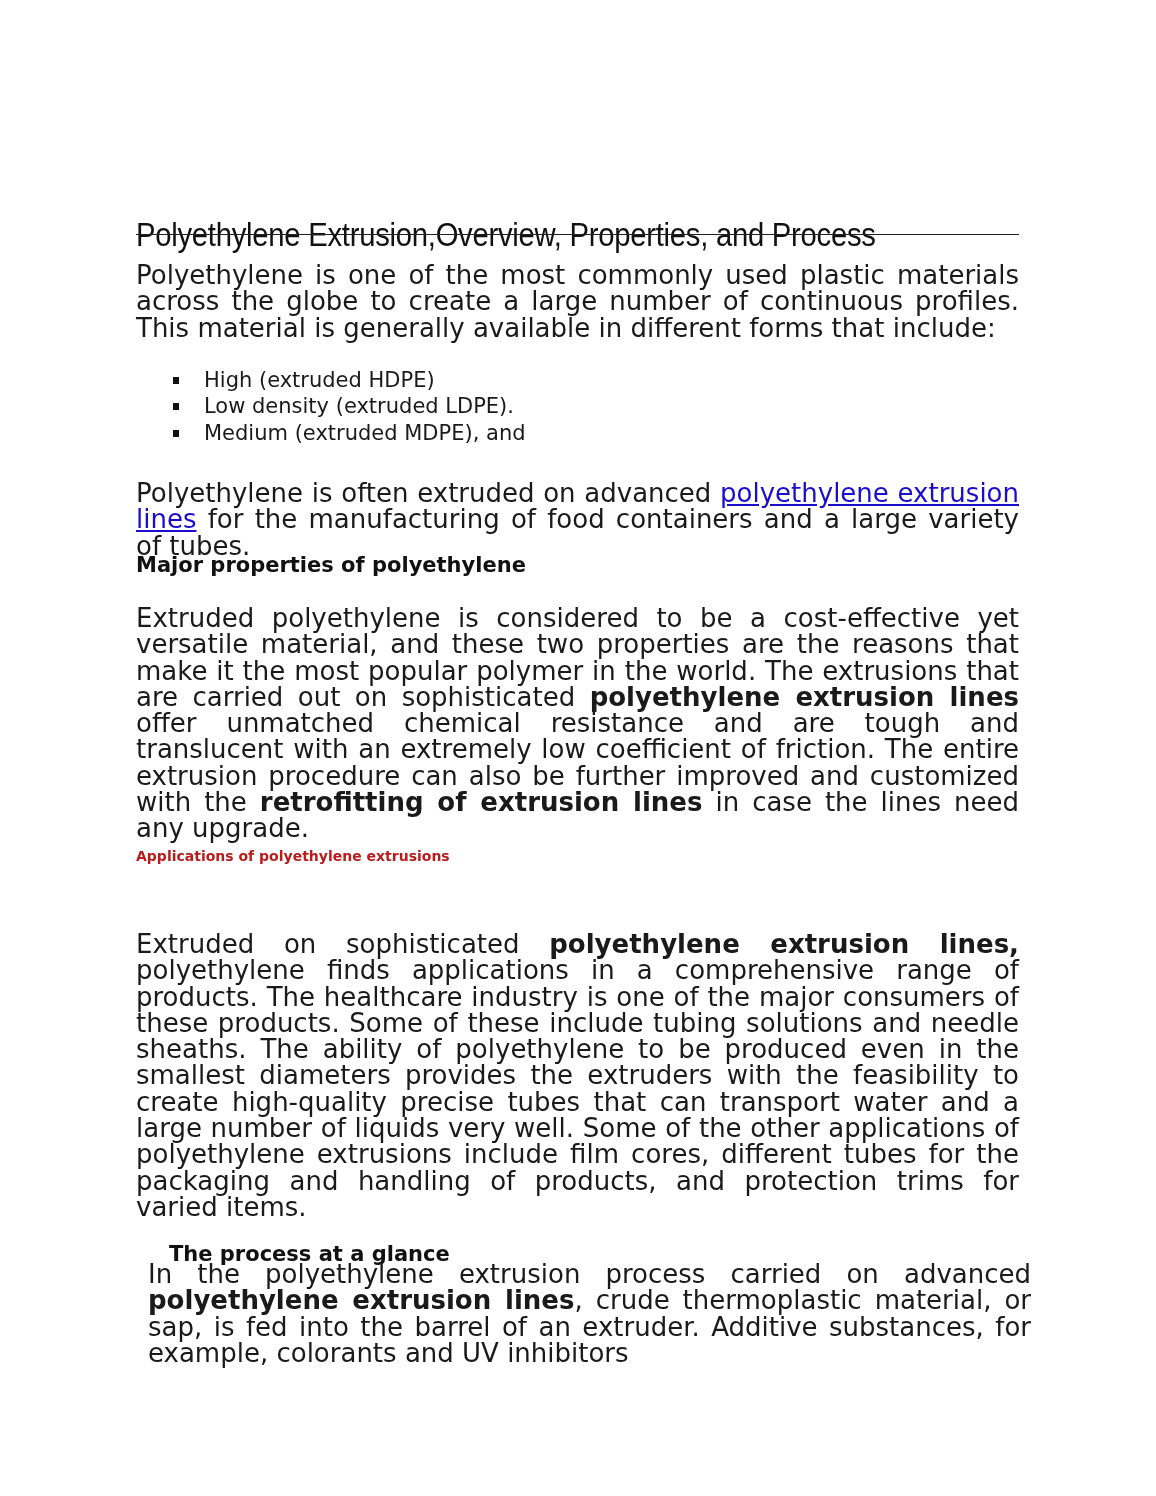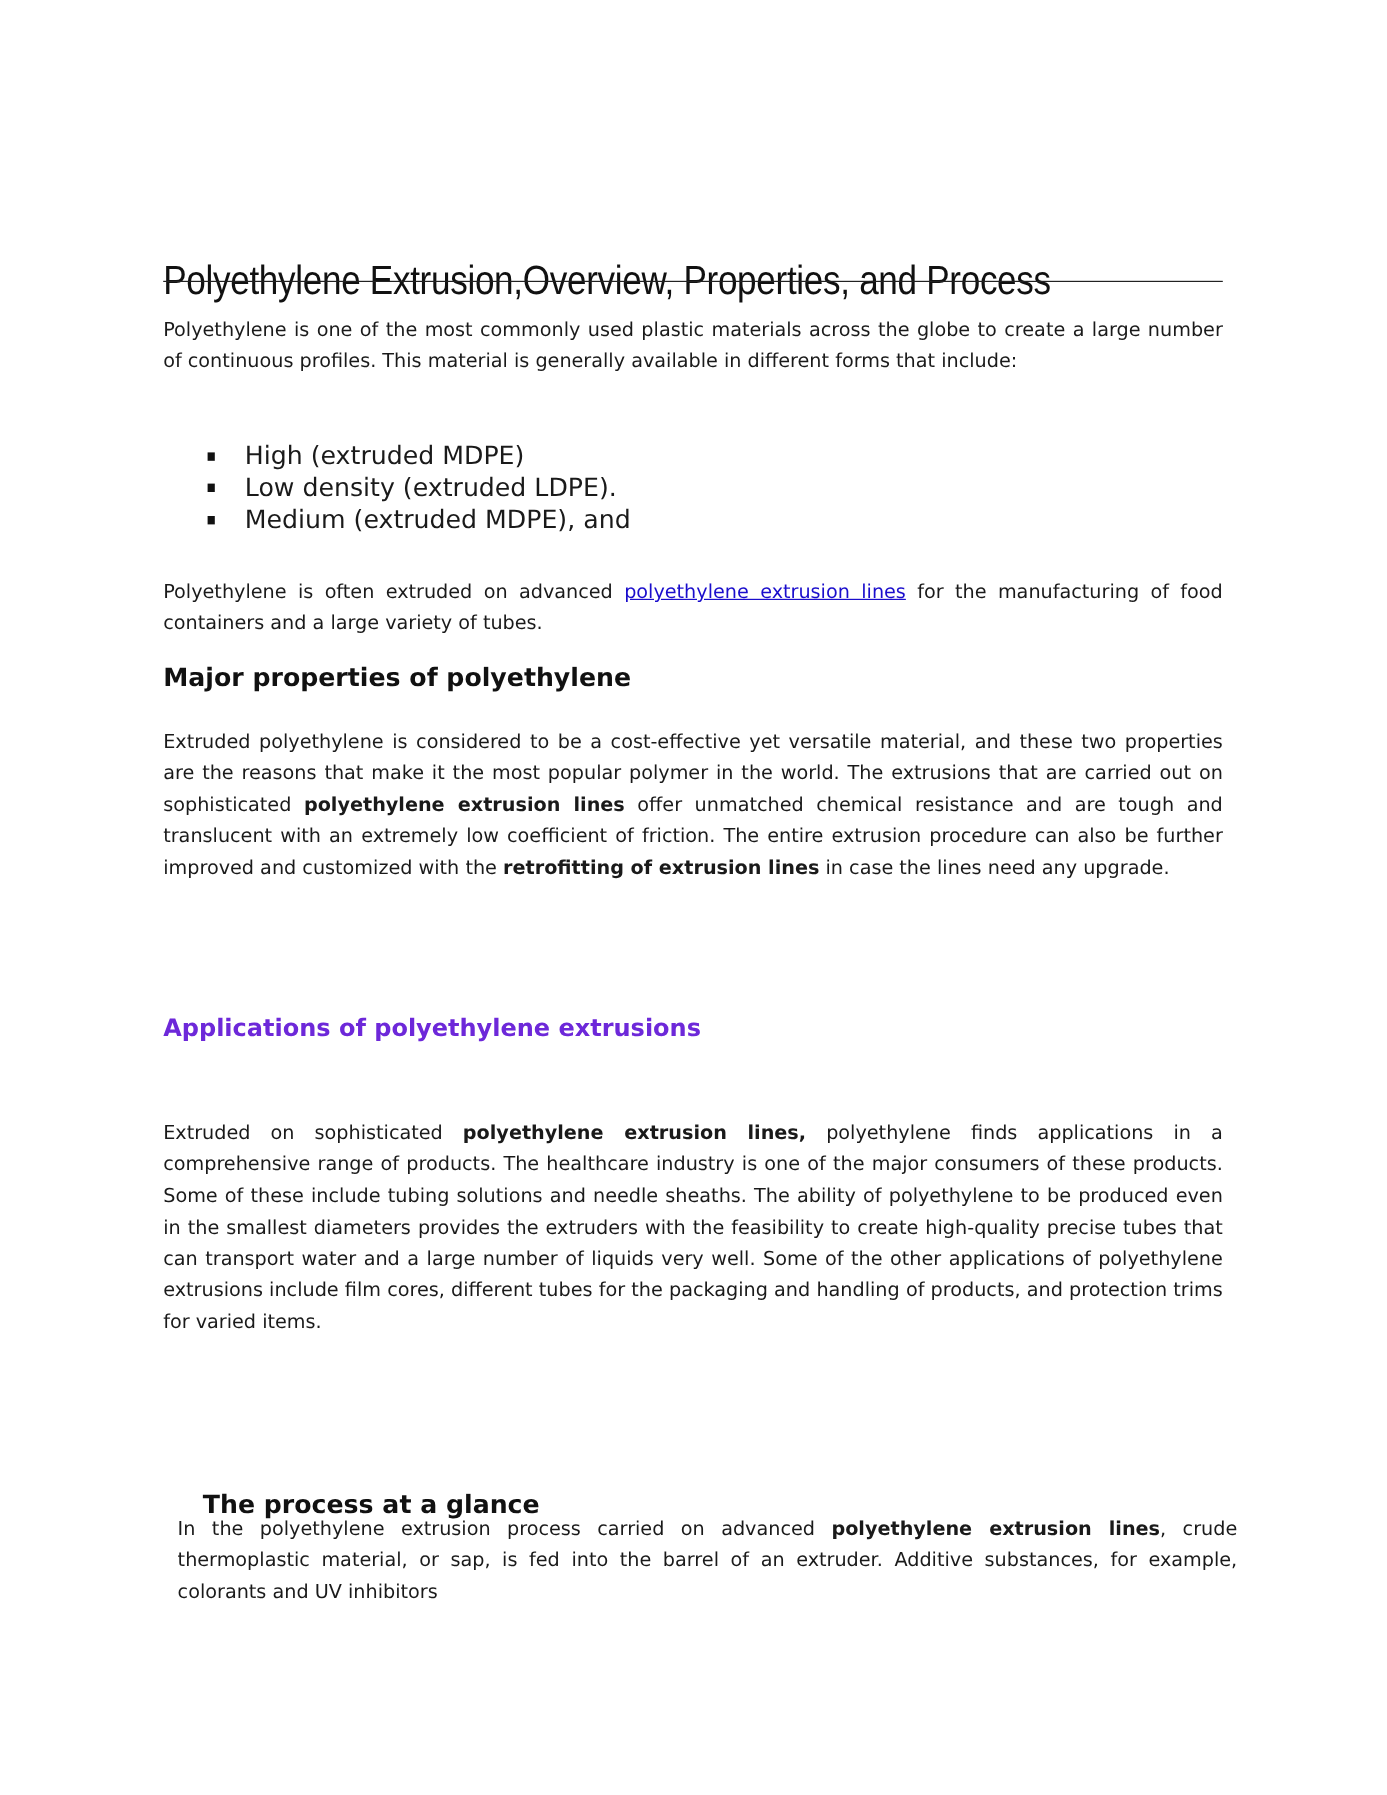--- a/index.html
+++ b/index.html
@@ -9,52 +9,52 @@
       position: absolute; top: 190px; left: 0; width: 883px;
       font-family: "Liberation Sans", sans-serif;
       font-size: 34px; line-height: 42px; font-weight: normal;
       transform: scaleX(0.86); transform-origin: left center;
       white-space: nowrap; letter-spacing: -0.3px; color: #111;
     }
     .title-rule { position: absolute; top: 234px; left: 0; width: 883px; height: 1px; background: #222; }
     .para {
       position: absolute; left: 0; width: 883px;
       font-family: "DejaVu Sans", sans-serif;
-      font-size: 16px; line-height: 26.3px; text-align: justify;
+      font-size: 26px; line-height: 26.3px; text-align: justify;
       text-align-last: left; color: #1a1a1a; margin: 0;
     }
     .para b { font-weight: bold; }
     .h2 {
       position: absolute; left: 0;
       font-family: "DejaVu Sans", sans-serif; font-weight: bold; font-size: 21px; line-height: 26px; color: #111;
     }
     .h3 {
       position: absolute; left: 0;
-      font-family: "DejaVu Sans", sans-serif; font-weight: bold; font-size: 20px; line-height: 24px; color: #6d28d9;
+      font-family: "DejaVu Sans", sans-serif; font-weight: bold; font-size: 14px; line-height: 24px; color: #b91c1c;
     }
     .list { position: absolute; left: 0; top: 367px; margin: 0; padding: 0; list-style: none; }
     .list li {
       font-family: "DejaVu Sans", sans-serif; font-size: 21px; line-height: 26.3px;
       position: relative; padding-left: 68px; color: #1a1a1a;
     }
     .bullet { position: absolute; left: 37px; top: 10px; width: 6px; height: 7px; background: #111; }
     a.link { color: #1a0dcc; text-decoration: underline; }
   </style>
 </head>
 <body>
 
 <div class="page">
 
   <h1 class="title">Polyethylene Extrusion,Overview, Properties, and Process</h1>
   <div class="title-rule"></div>
 
   <p class="para" style="top:262px;">Polyethylene is one of the most commonly used plastic materials across the globe to create a large number of continuous profiles. This material is generally available in different forms that include:</p>
 
   <ul class="list">
-    <li><span class="bullet"></span><span>High (extruded MDPE)</span></li>
+    <li><span class="bullet"></span><span>High (extruded HDPE)</span></li>
     <li><span class="bullet"></span><span>Low density (extruded LDPE).</span></li>
     <li><span class="bullet"></span><span>Medium (extruded MDPE), and</span></li>
   </ul>
 
   <p class="para" style="top:480px;"><span>Polyethylene is often extruded on advanced </span><a class="link" href="#">polyethylene extrusion lines</a><span> for the manufacturing of food containers and a large variety of tubes.</span></p>
 
   <div class="h2" style="top:552px;">Major properties of polyethylene</div>
 
   <p class="para" style="top:605px;"><span>Extruded polyethylene is considered to be a cost-effective yet versatile material, and these two properties are the reasons that make it the most popular polymer in the world. The extrusions that are carried out on sophisticated </span><b>polyethylene extrusion lines</b><span> offer unmatched chemical resistance and are tough and translucent with an extremely low coefficient of friction. The entire extrusion procedure can also be further improved and customized with the </span><b>retrofitting of extrusion lines</b><span> in case the lines need any upgrade.</span></p>
 

